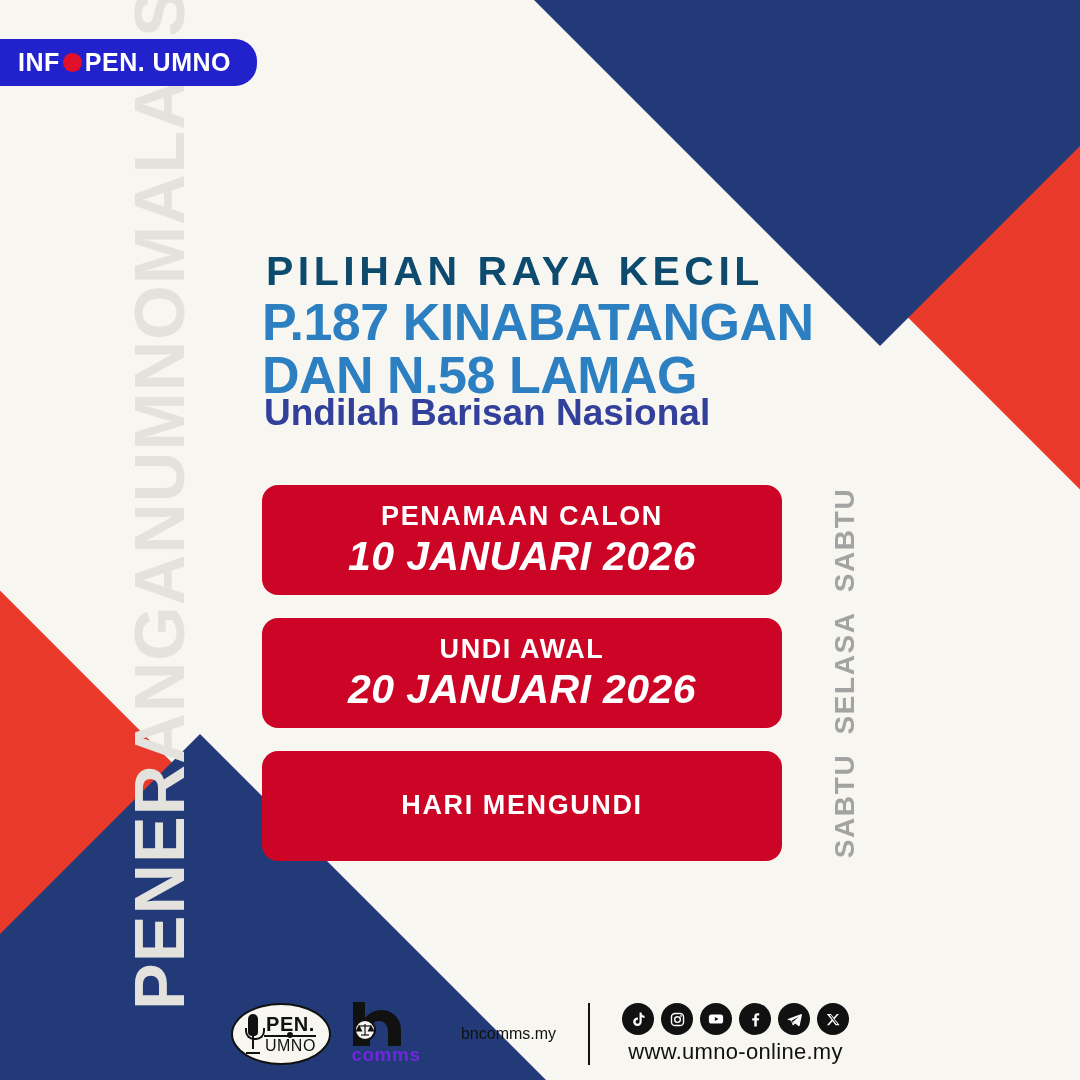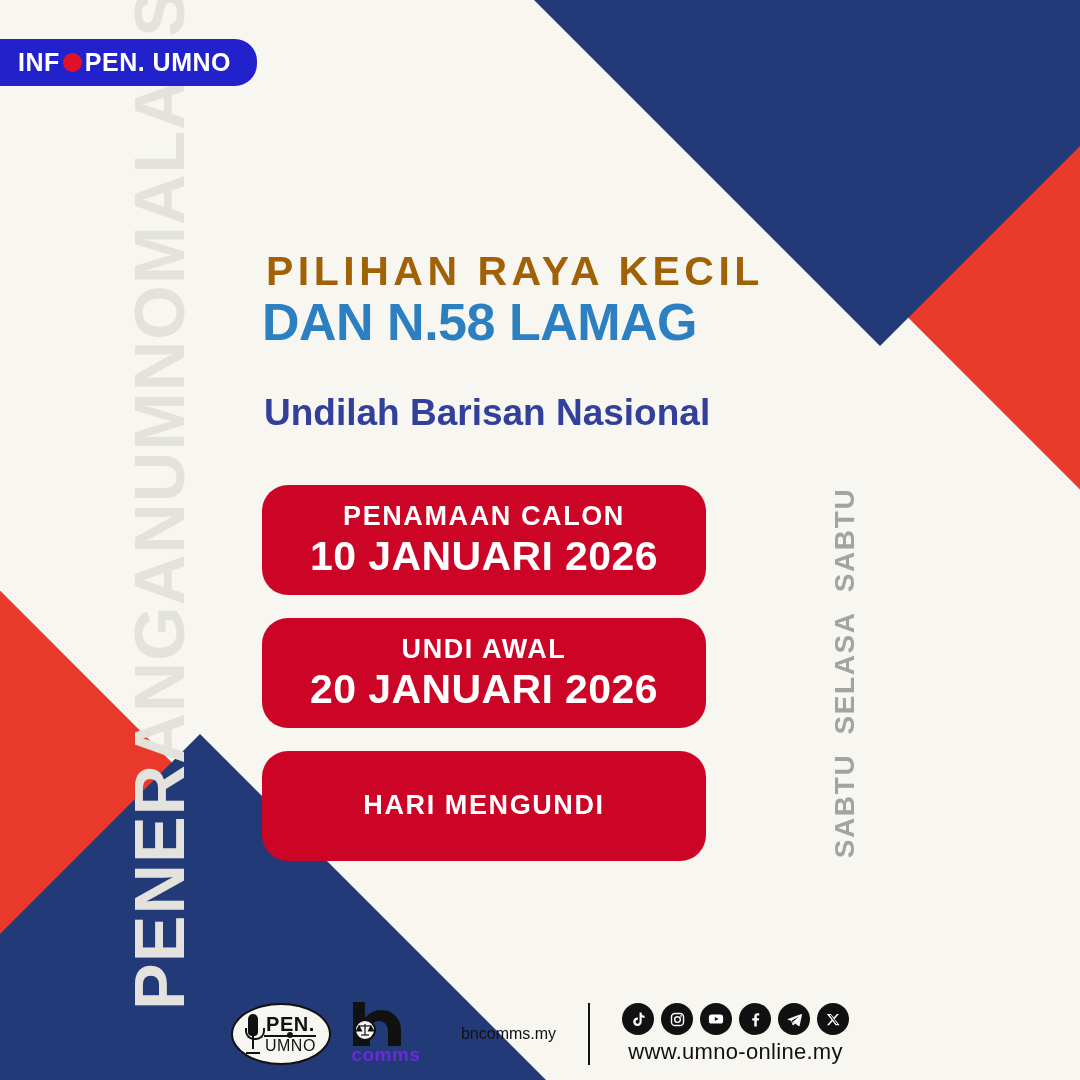--- a/index.html
+++ b/index.html
@@ -97,21 +97,21 @@
     display:inline-block;
     width:19px;height:19px;border-radius:50%;
     background:#E0102A;
     margin:0 3px;
   }
 
   
   .content{position:relative;z-index:4;}
   .h-kecil{
     position:absolute;left:266px;top:248px;
-    color:#a16207;
+    color:#0c4a6e;
     font-size:41px;font-weight:bold;
     letter-spacing:4.5px;
   }
   .h-main{
     position:absolute;left:262px;top:296px;
     color:#2C7FC0;
     font-size:52px;font-weight:bold;
     letter-spacing:-0.5px;
     line-height:1.02;
   }
@@ -119,35 +119,36 @@
   .h-sub{
     position:absolute;left:264px;top:392px;
     color:#32409B;
     font-size:37px;font-weight:bold;
   }
 
   
   .cards{position:absolute;left:262px;top:485px;z-index:4;}
   .card-row{position:relative;margin-bottom:23px;height:110px;}
   .card{
-    width:444px;height:110px;
+    width:520px;height:110px;
     background:#CC0426;
-    border-radius:26px;
+    border-radius:16px;
     color:#fff;
     display:flex;flex-direction:column;
     align-items:center;justify-content:center;text-align:center;
   }
   .card-label{
     font-size:27px;font-weight:bold;
     letter-spacing:1.6px;
     margin-bottom:1px;
   }
   .card-date{
     font-size:41px;font-weight:bold;
     letter-spacing:.4px;
+    font-style:italic;
   }
   .day{
     position:absolute;
     left:528px;top:0;
     width:110px;height:110px;
     display:flex;align-items:center;justify-content:center;
   }
   .day span{
     transform:rotate(-90deg);
     color:#A3A3A3;
@@ -231,20 +232,21 @@
 
   <div class="badge">
     <span>INF</span>
     <span class="dot"></span>
     <span>PEN. UMNO</span>
   </div>
 
   <div class="content">
     <div class="h-kecil">PILIHAN RAYA KECIL</div>
     <div class="h-main">
+      <div>P.187 KINABATANGAN</div>
       <div>DAN N.58 LAMAG</div>
     </div>
     <div class="h-sub">Undilah Barisan Nasional</div>
   </div>
 
   <div class="cards">
 
     <div class="card-row">
       <div class="card">
         <div class="card-label">PENAMAAN CALON</div>

